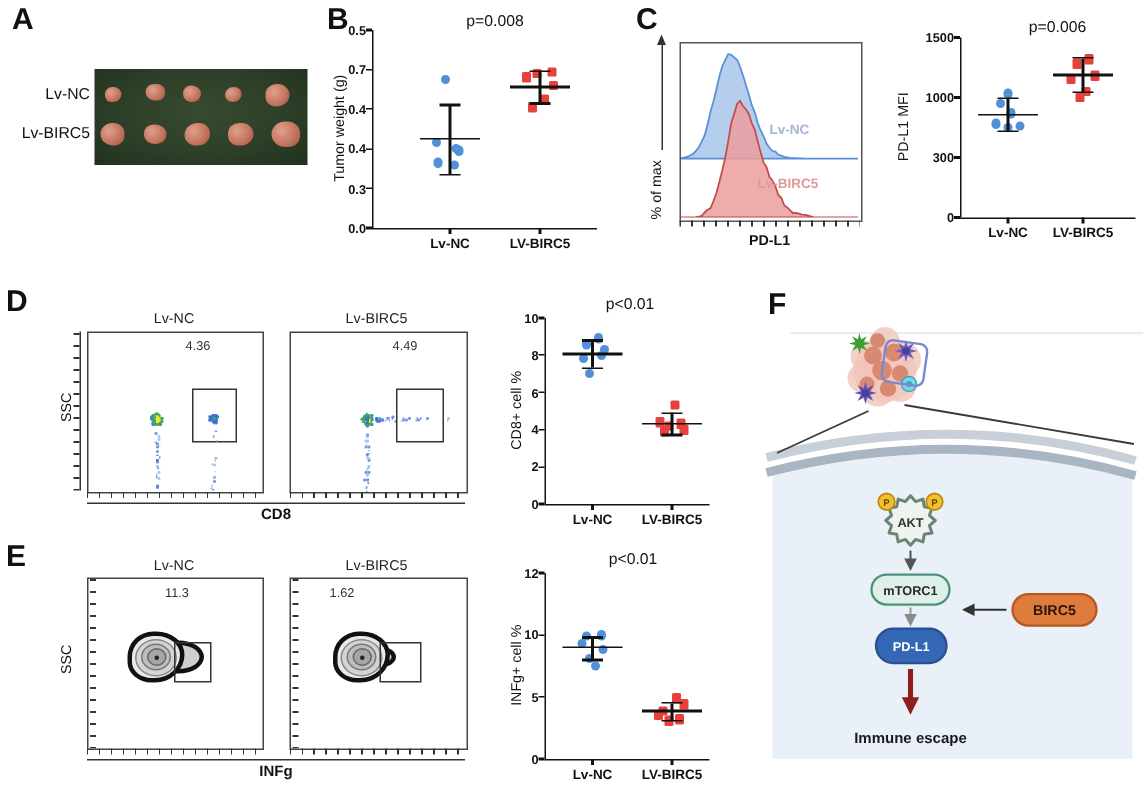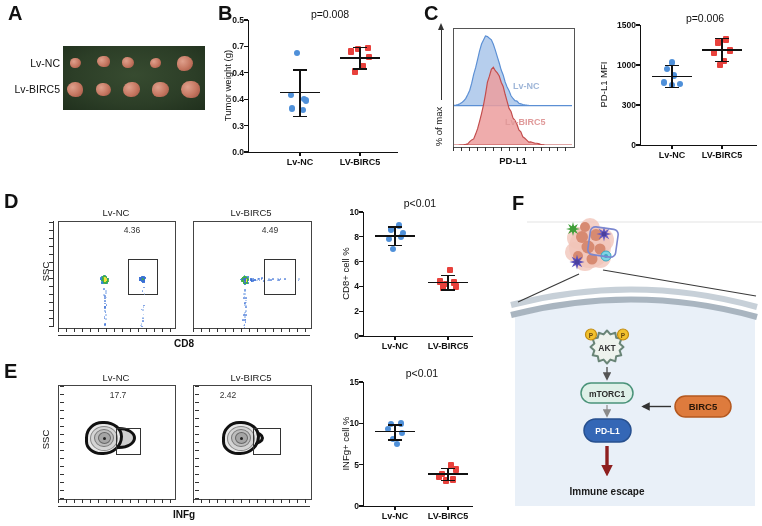--- a/index.html
+++ b/index.html
@@ -552,22 +552,22 @@
   <div id="e2" class="fbox" style="left:193px;top:385px;width:117px;height:113px;">
     <div class="ticks-y" style="left:1px;top:0px;height:113px;"></div>
   <div class="cnt" style="left: 48px; top: 45px; width: 22px; height: 14px; border: 3px solid rgb(17, 17, 17); border-radius: 50%; background: rgb(207, 207, 207);"></div>
       <div class="cnt" style="left: 28px; top: 35px; width: 38px; height: 34px; border: 3px solid rgb(17, 17, 17); background: rgb(232, 232, 232); border-radius: 48% 52% 55% 45% / 52% 48% 58% 42%;"></div>
       <div class="cnt" style="left: 33px; top: 39.5px; width: 28px; height: 25px; border: 1px solid rgb(136, 136, 136); background: rgb(212, 212, 212); border-radius: 50%;"></div>
       <div class="cnt" style="left: 37px; top: 43px; width: 20px; height: 18px; border: 1px solid rgb(119, 119, 119); background: rgb(189, 189, 189); border-radius: 50%;"></div>
       <div class="cnt" style="left: 40.5px; top: 46px; width: 13px; height: 12px; border: 1px solid rgb(102, 102, 102); background: rgb(165, 165, 165); border-radius: 50%;"></div>
       <div class="cnt" style="left: 45.5px; top: 50.5px; width: 3px; height: 3px; border: none; background: rgb(34, 34, 34); border-radius: 50%;"></div>
       <div class="gate" style="left: 59px; top: 42px; width: 26px; height: 25px;"></div>
     </div>
-  <div class="gateval" style="left:88px;top:390px;width:60px;">17.7</div>
-  <div class="gateval" style="left:198px;top:390px;width:60px;">2.42</div>
+  <div class="gateval" style="left:88px;top:390px;width:60px;">11.3</div>
+  <div class="gateval" style="left:198px;top:390px;width:60px;">1.62</div>
   <div class="ticks-x" style="left:58px;top:499px;width:116px;"></div>
   <div class="ticks-x" style="left:193px;top:499px;width:117px;"></div>
   <div class="abs" style="left:58px;top:506px;width:252px;height:1.3px;background:#333;"></div>
   <div class="abs" style="left:124px;top:509px;width:120px;text-align:center;font-size:10px;font-weight:700;">INFg</div>
 
   <div class="rot" style="left:305px;top:438px;width:80px;">INFg+ cell %</div>
   <div class="abs" style="left:382px;top:367px;width:80px;text-align:center;font-size:10.5px;">p&lt;0.01</div>
 
   <svg id="fsvg" class="abs" style="left:505px;top:190px;" width="257" height="336" viewBox="0 0 257 336">
     <defs>
@@ -747,21 +747,21 @@
     <div class="ebar" style="left: 428px; top: 281.88px; width: 40px; height: 1.6px;"></div>
     <div class="vline" style="left: 363px; top: 382px; height: 124px;"></div>
     <div class="hline" style="left: 363px; top: 506px; width: 110px;"></div>
     <div class="tick" style="left: 359px; top: 505.4px; width: 4px; height: 1.2px;"></div>
     <div class="ticklab" style="left: 331px; top: 501px; width: 28px; text-align: right;">0</div>
     <div class="tick" style="left: 359px; top: 464.067px; width: 4px; height: 1.2px;"></div>
     <div class="ticklab" style="left: 331px; top: 459.667px; width: 28px; text-align: right;">5</div>
     <div class="tick" style="left: 359px; top: 422.733px; width: 4px; height: 1.2px;"></div>
     <div class="ticklab" style="left: 331px; top: 418.333px; width: 28px; text-align: right;">10</div>
     <div class="tick" style="left: 359px; top: 381.4px; width: 4px; height: 1.2px;"></div>
-    <div class="ticklab" style="left: 331px; top: 377px; width: 28px; text-align: right;">15</div>
+    <div class="ticklab" style="left: 331px; top: 377px; width: 28px; text-align: right;">12</div>
     <div class="tick" style="left: 394.4px; top: 506px; width: 1.2px; height: 4px;"></div>
     <div class="catlab" style="left: 355px; top: 511px; width: 80px;">Lv-NC</div>
     <div class="pt" style="left: 397.8px; top: 420.133px; background: rgb(79, 144, 217);"></div>
     <div class="pt" style="left: 387.8px; top: 420.96px; background: rgb(79, 144, 217);"></div>
     <div class="pt" style="left: 384.8px; top: 425.92px; background: rgb(79, 144, 217);"></div>
     <div class="pt" style="left: 398.8px; top: 430.053px; background: rgb(79, 144, 217);"></div>
     <div class="pt" style="left: 389.8px; top: 435.84px; background: rgb(79, 144, 217);"></div>
     <div class="pt" style="left: 393.8px; top: 440.8px; background: rgb(79, 144, 217);"></div>
     <div class="ebar" style="left: 394.3px; top: 424.987px; width: 1.4px; height: 14.88px;"></div>
     <div class="ebar" style="left: 388px; top: 424.287px; width: 14px; height: 1.4px;"></div>

